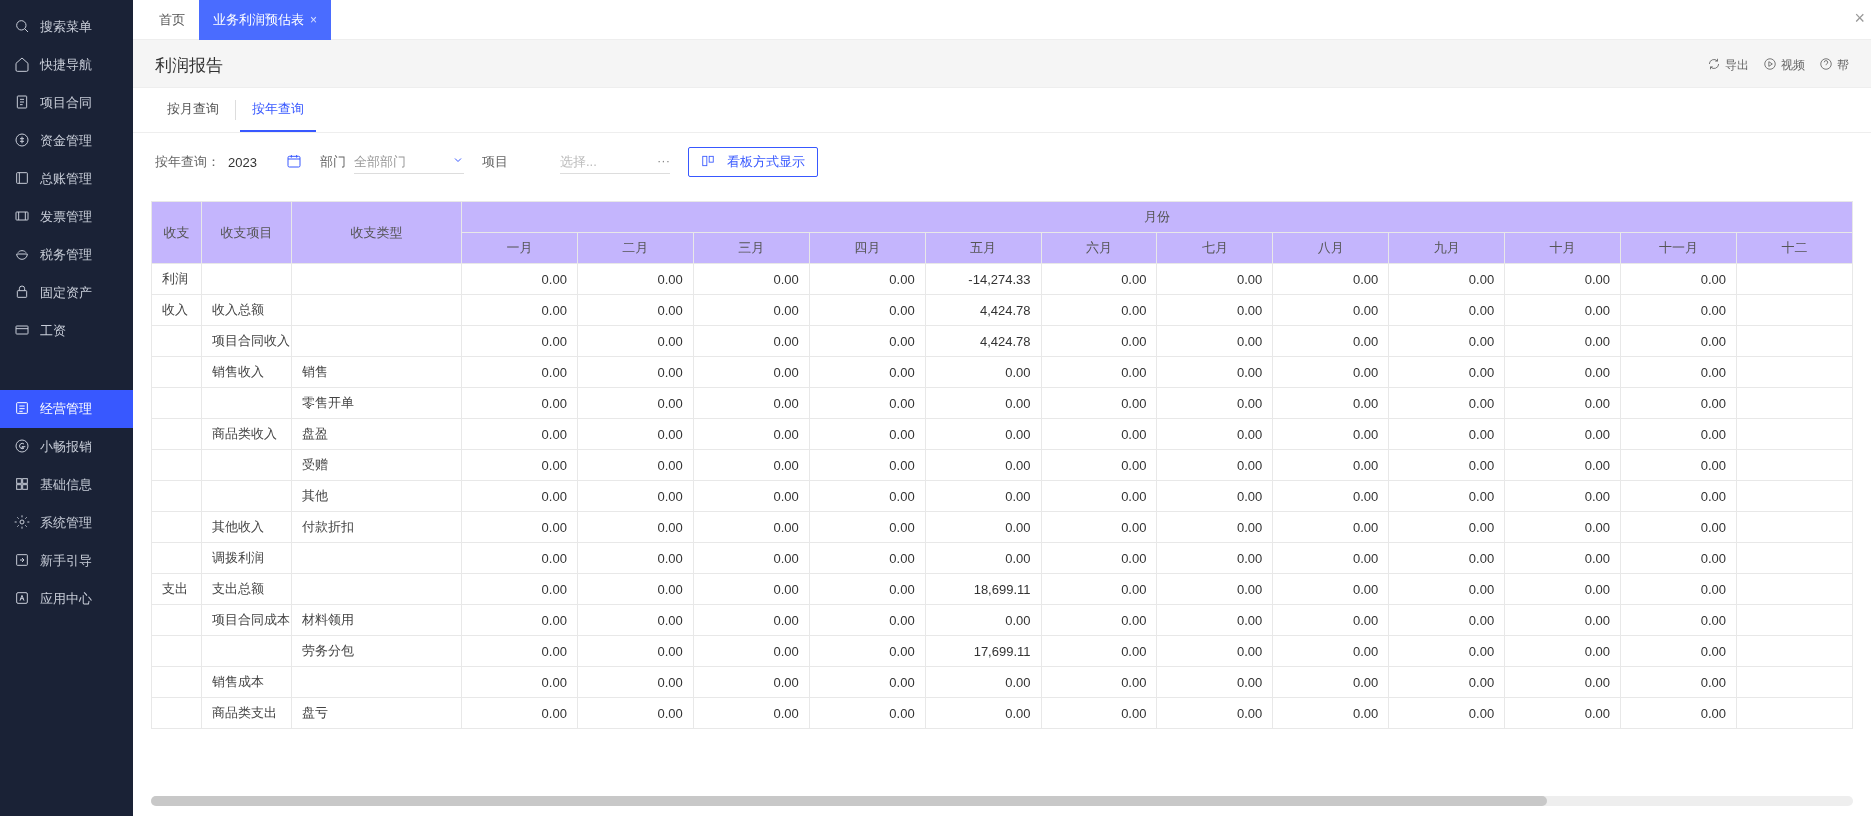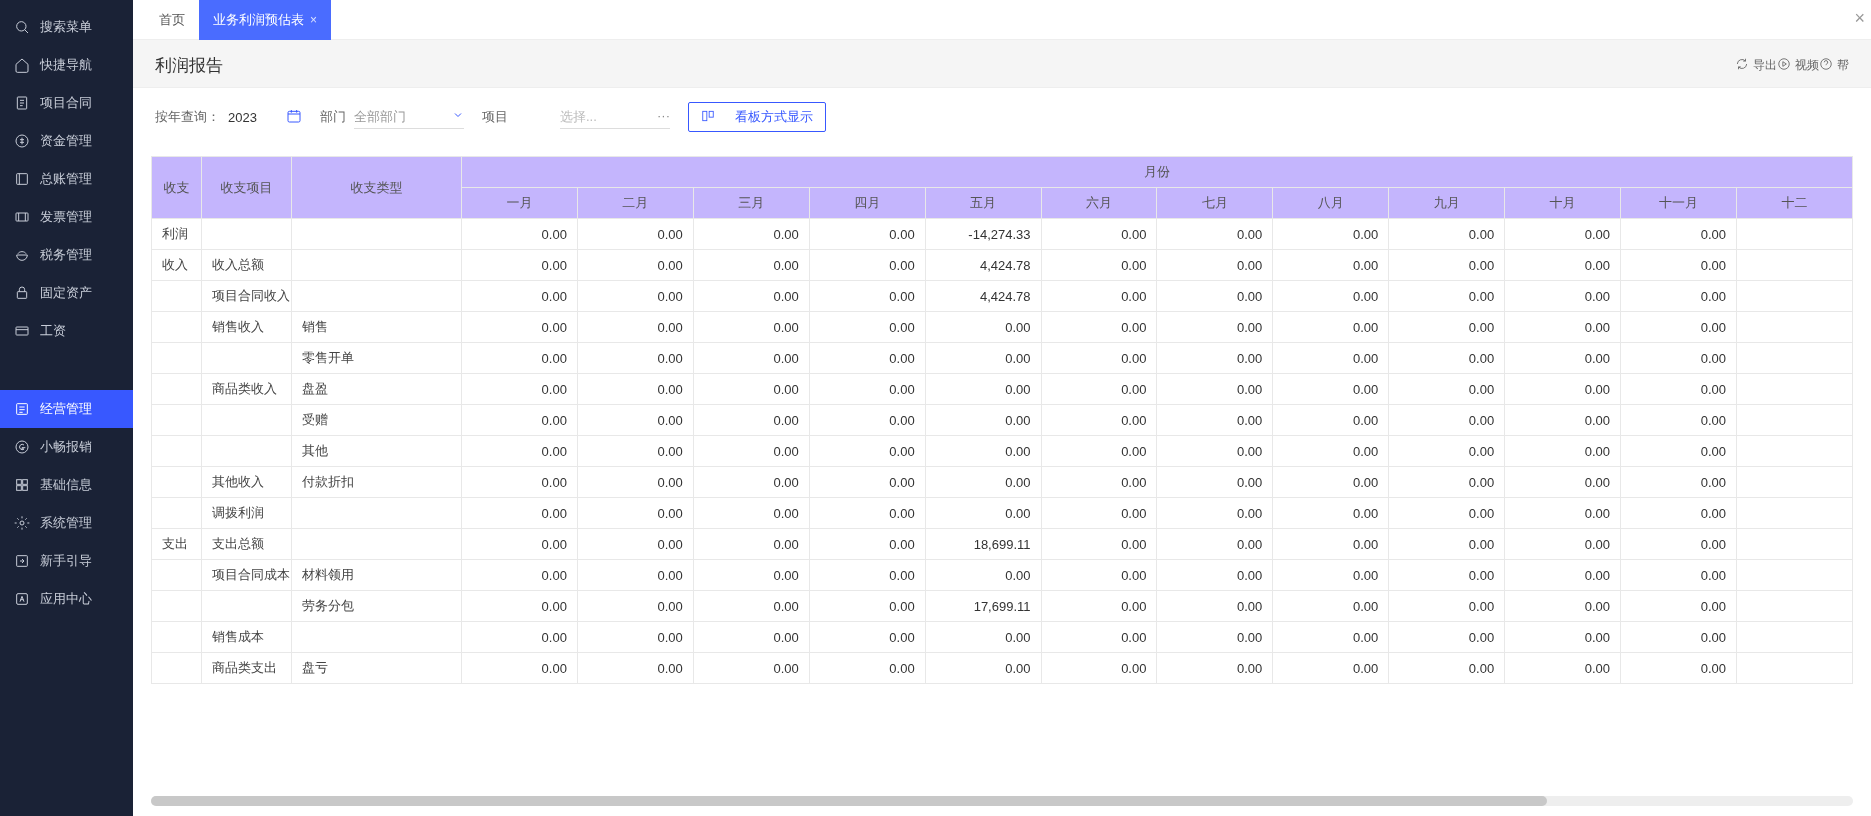--- a/index.html
+++ b/index.html
@@ -1,47 +1,47 @@
 <!DOCTYPE html>
 <html><head>
 <meta charset="utf-8">
 <style>
 * { box-sizing: border-box; margin: 0; padding: 0; }
 body { font-family: -apple-system, "Segoe UI", "Microsoft YaHei", sans-serif; font-size: 13px; color: #333; background: #f5f5f5; overflow: hidden; }
 .app { display: flex; height: 816px; width: 1871px; }
 .sidebar { width: 133px; background: #1a2236; color: #c8cdd8; flex-shrink: 0; padding-top: 8px; }
-.sidebar-item { display: flex; align-items: center; padding: 10px 14px; cursor: pointer; font-size: 13px; gap: 10px; }
+.sidebar-item { display: flex; align-items: flex-start; padding: 10px 14px; cursor: pointer; font-size: 13px; gap: 10px; }
 .sidebar-item.active { background: #3858ff; color: #fff; margin-top: 40px; }
 .sidebar-item .icon { width: 16px; height: 16px; display: inline-flex; align-items: center; justify-content: center; flex-shrink: 0; }
 .sidebar-item .icon svg { width: 16px; height: 16px; stroke: currentColor; fill: none; stroke-width: 1.5; }
 .main { flex: 1; display: flex; flex-direction: column; background: #fff; min-width: 0; }
 .tabs-bar { display: flex; align-items: center; height: 40px; border-bottom: 1px solid #eee; background: #fff; padding: 0 12px; position: relative; }
 .tab { padding: 0 14px; height: 40px; display: flex; align-items: center; font-size: 13px; color: #555; cursor: pointer; gap: 6px; }
 .tab.active { background: #4a6cff; color: #fff; }
 .tab .close { font-size: 12px; opacity: .8; }
 .tabs-close-all { position: absolute; right: 6px; top: 8px; font-size: 18px; color: #999; cursor: pointer; }
 .page-header { display: flex; align-items: center; justify-content: space-between; padding: 14px 22px 10px; background: #f5f5f5; border-bottom: 1px solid #eee; }
 .page-title { font-size: 17px; color: #333; font-weight: 500; }
-.header-actions { display: flex; color: #666; font-size: 12px; }
+.header-actions { display: flex; gap: 14px; color: #666; font-size: 12px; }
 .header-action { display: flex; align-items: center; gap: 4px; cursor: pointer; }
 .header-action svg { width: 14px; height: 14px; stroke: currentColor; fill: none; stroke-width: 1.5; }
 .subtabs { display: flex; padding: 0 22px; background: #fff; border-bottom: 1px solid #eee; }
 .subtab { padding: 12px 12px; font-size: 13px; color: #555; cursor: pointer; border-bottom: 2px solid transparent; }
 .subtab.active { color: #3858ff; border-bottom-color: #3858ff; }
 .subtab-sep { width: 1px; background: #ddd; margin: 12px 4px; }
 .filters { display: flex; align-items: center; gap: 18px; padding: 14px 22px; background: #fff; font-size: 13px; color: #555; flex-wrap: wrap; }
 .filter-group { display: flex; align-items: center; gap: 8px; }
 .filter-label { color: #666; }
 .year-input { width: 50px; border: none; color: #333; font-size: 13px; background: transparent; }
 .cal-btn { color: #3858ff; cursor: pointer; }
 .cal-btn svg { width: 16px; height: 16px; stroke: currentColor; fill: none; stroke-width: 1.5; }
 .dropdown { display: flex; align-items: center; min-width: 110px; border-bottom: 1px solid #ddd; padding: 2px 0; color: #999; cursor: pointer; justify-content: space-between; text-align: center; }
 .dropdown .chev { color: #3858ff; }
 .proj-select { min-width: 110px; border-bottom: 1px solid #ddd; padding: 2px 0; color: #bbb; display: flex; justify-content: space-between; cursor: pointer; margin-left: 44px; }
-.kanban-btn { border: 1px solid #3858ff; color: #3858ff; background: #fff; padding: 5px 12px; font-size: 13px; display: flex; align-items: center; gap: 20px; cursor: pointer; border-radius: 2px; }
+.kanban-btn { border: 1px solid #3858ff; color: #3858ff; background: #fff; padding: 5px 12px; font-size: 13px; display: flex; align-items: center; gap: 12px; cursor: pointer; border-radius: 2px; }
 .kanban-btn svg { width: 14px; height: 14px; stroke: currentColor; fill: none; stroke-width: 1.5; }
 .table-wrap { margin: 10px 18px 0; overflow-x: auto; flex: 1; }
 table { border-collapse: collapse; width: 100%; table-layout: fixed; }
 th, td { border: 1px solid #e8e8e8; padding: 6px 10px; font-size: 13px; white-space: nowrap; }
 thead th { background: #c4b5fd; color: #555; font-weight: 500; text-align: center; }
 .col-sz { width: 50px; }
 .col-item { width: 90px; }
 .col-type { width: 170px; }
 .col-month { width: 96px; }
 tbody td.num { text-align: right; color: #333; }
@@ -220,20 +220,25 @@
         </div>
         <div class="header-action">
           <span><svg viewBox="0 0 24 24">
                 <circle cx="12" cy="12" r="9"></circle>
                 <path d="M12 17h0M9 9a3 3 0 1 1 4 3c-1 .5-1 1-1 2"></path>
               </svg></span>
           <span>帮</span>
         </div>
       </div>
     </div>
+    <div class="subtabs" id="subtabs">
+        <div class="subtab">按月查询</div>
+        <div class="subtab-sep"></div>
+        <div class="subtab active">按年查询</div>
+      </div>
     <div class="filters">
       <div class="filter-group">
         <span class="filter-label">按年查询：</span>
         <input class="year-input" value="2023" style="">
         <span class="cal-btn"><svg viewBox="0 0 24 24">
               <rect x="3" y="5" width="18" height="16" rx="2"></rect>
               <path d="M3 9h18M8 3v4M16 3v4"></path>
             </svg></span>
       </div>
       <div class="filter-group">

